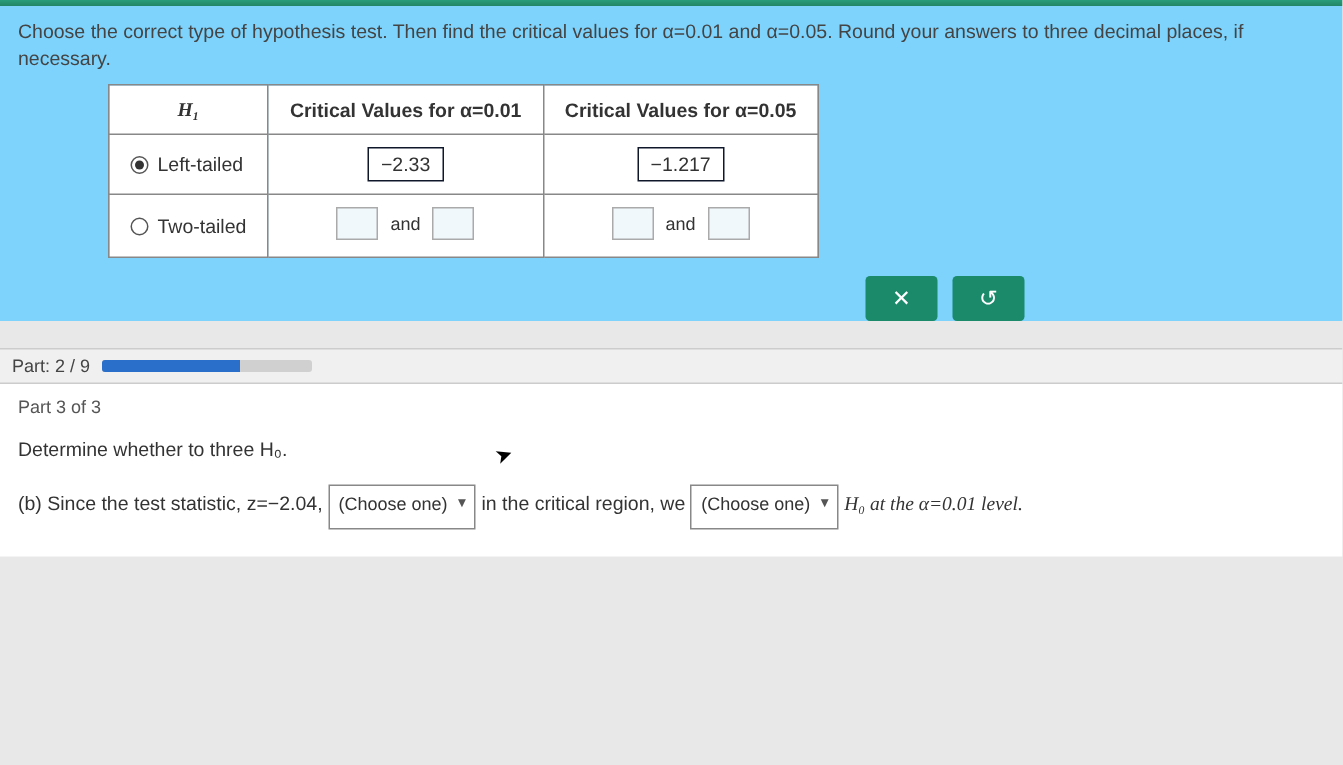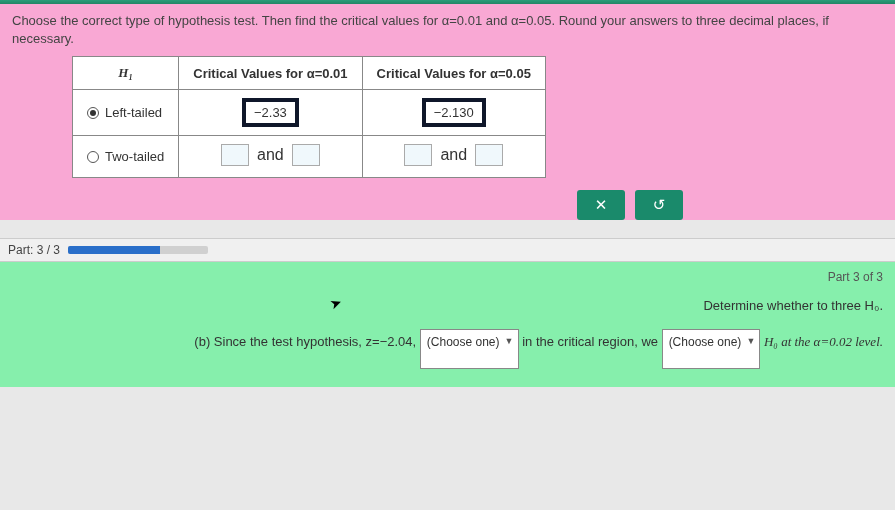--- a/index.html
+++ b/index.html
@@ -10,21 +10,21 @@
       height: 510px;
       overflow: hidden;
       font-size: 13px;
       color: #333;
     }
     .top-bar {
       background: linear-gradient(to bottom, #2a9d7a, #238566);
       height: 4px;
     }
     .content {
-      background: #f9a8d4;
+      background: #7dd3fc;
       padding: 8px 12px 0 12px;
     }
     .instruction {
       color: #444;
       line-height: 1.4;
       margin-bottom: 8px;
     }
     .math-var { font-style: italic; font-family: 'Times New Roman', serif; }
     table.crit-table {
       border-collapse: collapse;
@@ -45,35 +45,35 @@
     .radio-cell { text-align: left; padding-left: 18px; }
     .radio-wrap { display: flex; align-items: center; gap: 6px; }
     .radio-circle {
       width: 12px; height: 12px; border: 1px solid #555; border-radius: 50%;
       display: inline-flex; align-items: center; justify-content: center;
     }
     .radio-circle.selected::after {
       content: ''; width: 6px; height: 6px; background: #333; border-radius: 50%;
     }
     .val-box {
-      border: 4px solid #0f172a;
+      border: 1px solid #0f172a;
       padding: 3px 8px;
       display: inline-block;
       min-width: 42px;
       background: #fff;
       font-size: 13px;
     }
     .empty-box {
       border: 1px solid #aaa;
       width: 28px; height: 22px;
       display: inline-block;
       background: #f0f8fc;
       vertical-align: middle;
     }
-    .and-text { margin: 0 4px; font-size: 16px; }
+    .and-text { margin: 0 4px; font-size: 12px; }
     .pair { display: inline-flex; align-items: center; gap: 4px; }
     .action-btns {
       display: flex;
       gap: 10px;
       justify-content: flex-end;
       margin-right: 200px;
       margin-top: 12px;
       margin-bottom: 18px;
     }
     .btn {
@@ -103,34 +103,33 @@
       background: #d0d0d0;
       border-radius: 2px;
       overflow: hidden;
     }
     .progress-fill {
       height: 100%;
       background: #2a6fc9;
       width: 66%;
     }
     .part3 {
-      background: #86efac;
+      background: #ffffff;
       padding: 8px 12px;
-      text-align: right;
     }
     .part3-title {
       font-size: 12px;
       color: #555;
       margin-bottom: 14px;
     }
     .determine-line { margin-bottom: 16px; color: #333; }
     .stmt-line { margin-bottom: 10px; color: #333; line-height: 1.8; }
     .dropdown {
       border: 1px solid #888;
-      padding: 2px 18px 14px 6px;
+      padding: 2px 18px 4px 6px;
       background: #fff;
       display: inline-block;
       position: relative;
       font-size: 12px;
     }
     .dropdown::after {
       content: '▼';
       font-size: 9px;
       position: absolute;
       right: 4px;
@@ -162,21 +161,21 @@
       <th>Critical Values for α=0.05</th>
     </tr>
     <tr>
       <td class="radio-cell">
         <div class="radio-wrap">
           <span class="radio-circle selected"></span>
           <span>Left-tailed</span>
         </div>
       </td>
       <td><span class="val-box">−2.33</span></td>
-      <td><span class="val-box">−2.130</span></td>
+      <td><span class="val-box">−1.217</span></td>
     </tr>
     <tr>
       <td class="radio-cell">
         <div class="radio-wrap">
           <span class="radio-circle"></span>
           <span>Two-tailed</span>
         </div>
       </td>
       <td>
         <span class="pair">
@@ -200,33 +199,33 @@
     <button class="btn btn-x">
       <span>✕</span>
     </button>
     <button class="btn btn-reset">
       <span>↺</span>
     </button>
   </div>
 </div>
 
 <div class="part-bar">
-  <span class="part-label">Part: 3 / 3</span>
+  <span class="part-label">Part: 2 / 9</span>
   <div class="progress-track">
     <div class="progress-fill"></div>
   </div>
 </div>
 
 <div class="part3">
   <div class="part3-title">Part 3 of 3</div>
   <div class="determine-line">Determine whether to three H₀.</div>
 
   <div class="stmt-line">
-    <span>(b) Since the test hypothesis, z=−2.04,</span>
+    <span>(b) Since the test statistic, z=−2.04,</span>
     <span class="dropdown">(Choose one)</span>
     <span>in the critical region, we</span>
     <span class="dropdown">(Choose one)</span>
-    <span class="math-var">H₀ at the α=0.02 level.</span>
+    <span class="math-var">H₀ at the α=0.01 level.</span>
   </div>
 
 </div>
 
 <div class="cursor-arrow">➤</div>
 
 </body></html>

